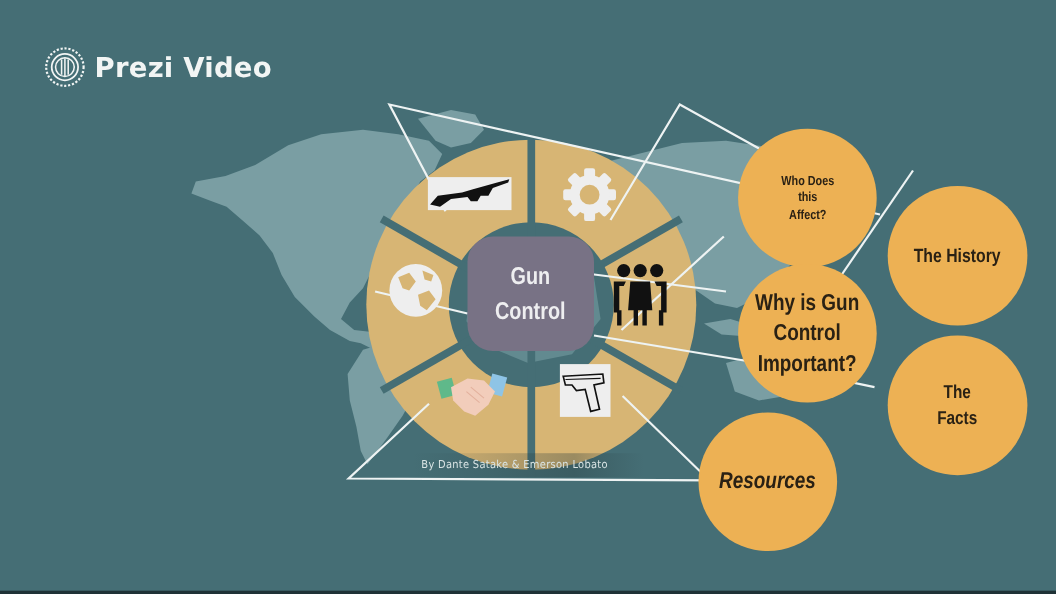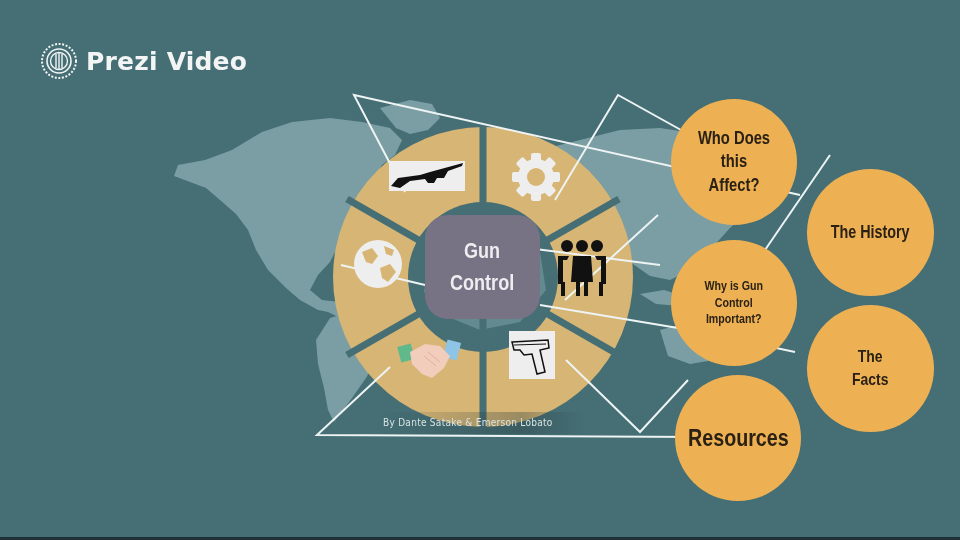--- a/index.html
+++ b/index.html
@@ -121,31 +121,31 @@
   </div>
 
   <div class="center-box">
     <span>Gun
 Control</span>
   </div>
 
   <div class="byline-shadow"></div>
   <div class="byline">By Dante Satake &amp; Emerson Lobato</div>
 
-  <div class="circle-btn" style="left:671px;top:99px;width:126px;height:126px;font-size:18px;">
+  <div class="circle-btn" style="left:671px;top:117px;width:126px;height:126px;font-size:12px;">
     <span>Who Does
 this
 Affect?</span>
   </div>
-  <div class="circle-btn" style="left:671px;top:240px;width:126px;height:126px;font-size:13px;">
+  <div class="circle-btn" style="left:671px;top:240px;width:126px;height:126px;font-size:21px;">
     <span>Why is Gun
 Control
 Important?</span>
   </div>
-  <div class="circle-btn" style="left:675px;top:375px;width:126px;height:126px;font-size:24px;">
+  <div class="circle-btn" style="left:635px;top:375px;width:126px;height:126px;font-size:21px;font-style:italic;">
     <span>Resources</span>
   </div>
   <div class="circle-btn" style="left:807px;top:169px;width:127px;height:127px;font-size:17.5px;">
     <span>The History</span>
   </div>
   <div class="circle-btn" style="left:807px;top:305px;width:127px;height:127px;font-size:17px;">
     <span>The
 Facts</span>
   </div>
 

